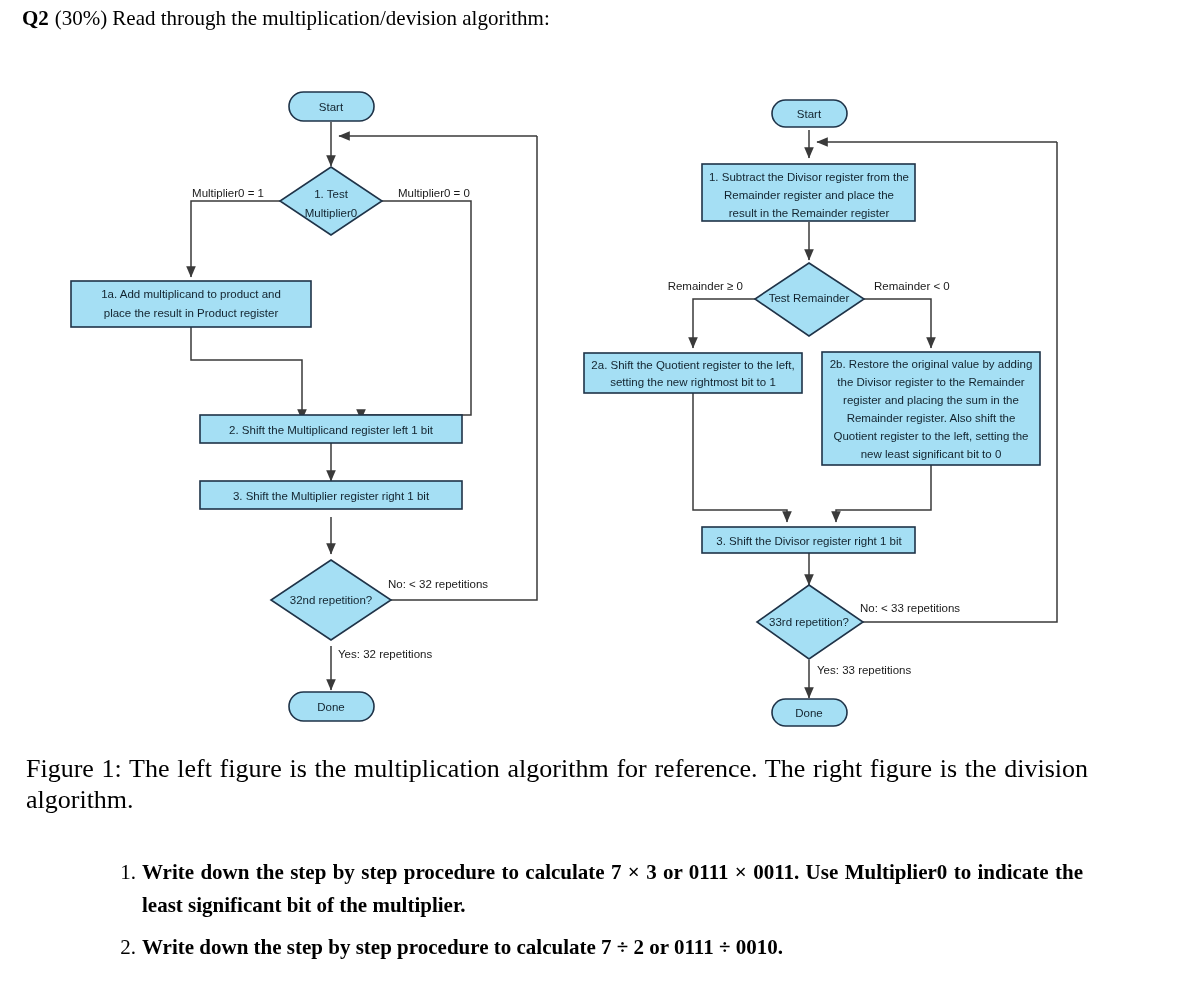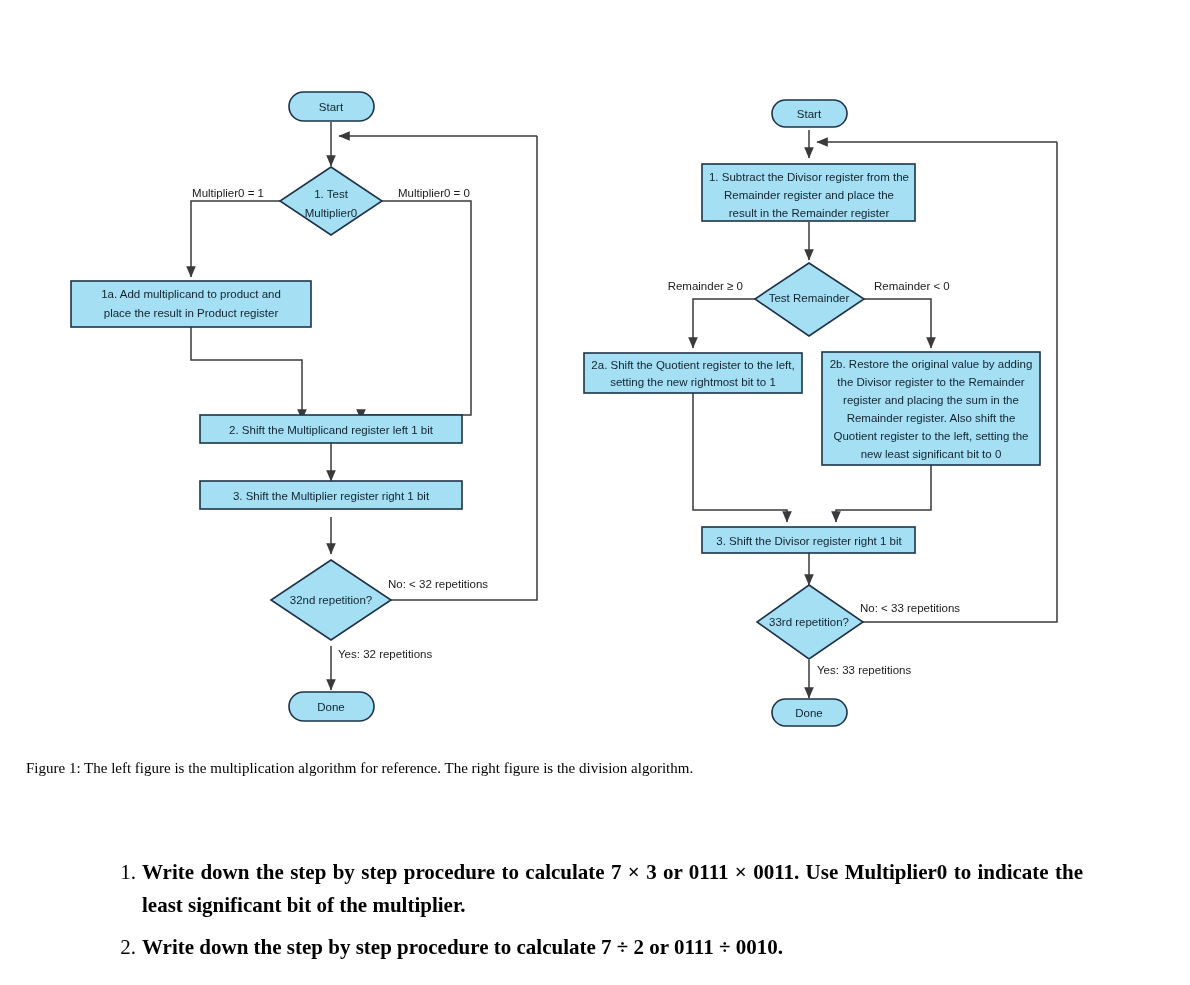--- a/index.html
+++ b/index.html
@@ -22,21 +22,21 @@
   .q-head .qlabel{font-weight:bold;}
   .q-head .qpct{margin-left:6px;}
   .q-head .qtext{margin-left:5px;}
 
   .figwrap{position:absolute;left:0px;top:70px;width:1190px;height:670px;}
   .figwrap svg{display:block;}
 
   .caption{
     position:absolute;left:26px;top:753px;width:1062px;
     font-family:"Liberation Serif", serif;
-    font-size:15px;line-height:31px;
+    font-size:26px;line-height:31px;
     text-align:justify;
   }
 
   .qlist{
     position:absolute;left:108px;top:856px;width:975px;
     font-family:"Liberation Serif", serif;
     font-size:21px;line-height:33px;
   }
   .qitem{position:relative;padding-left:34px;margin-bottom:9px;}
   .qitem .num{position:absolute;left:0;top:0;width:28px;text-align:right;}
@@ -62,20 +62,23 @@
     fill:none;
     stroke:#3a3a3a;
     stroke-width:1.5;
   }
 </style>
 </head>
 <body>
 
 <div id="page">
 
+  <div class="q-head">
+    <span class="qlabel">Q2</span><span class="qpct">(30%)</span><span class="qtext">Read through the multiplication/devision algorithm:</span>
+  </div>
 
   <div class="figwrap">
     <svg width="1190" height="670" viewBox="0 0 1190 670" xmlns="http://www.w3.org/2000/svg">
       <defs>
         <marker id="arrow" markerWidth="9" markerHeight="9" refX="7.2" refY="3.2" orient="auto" markerUnits="strokeWidth">
           <path d="M0,0 L0,6.4 L7.6,3.2 z" fill="#3a3a3a"></path>
         </marker>
       </defs>
 
       <g>

